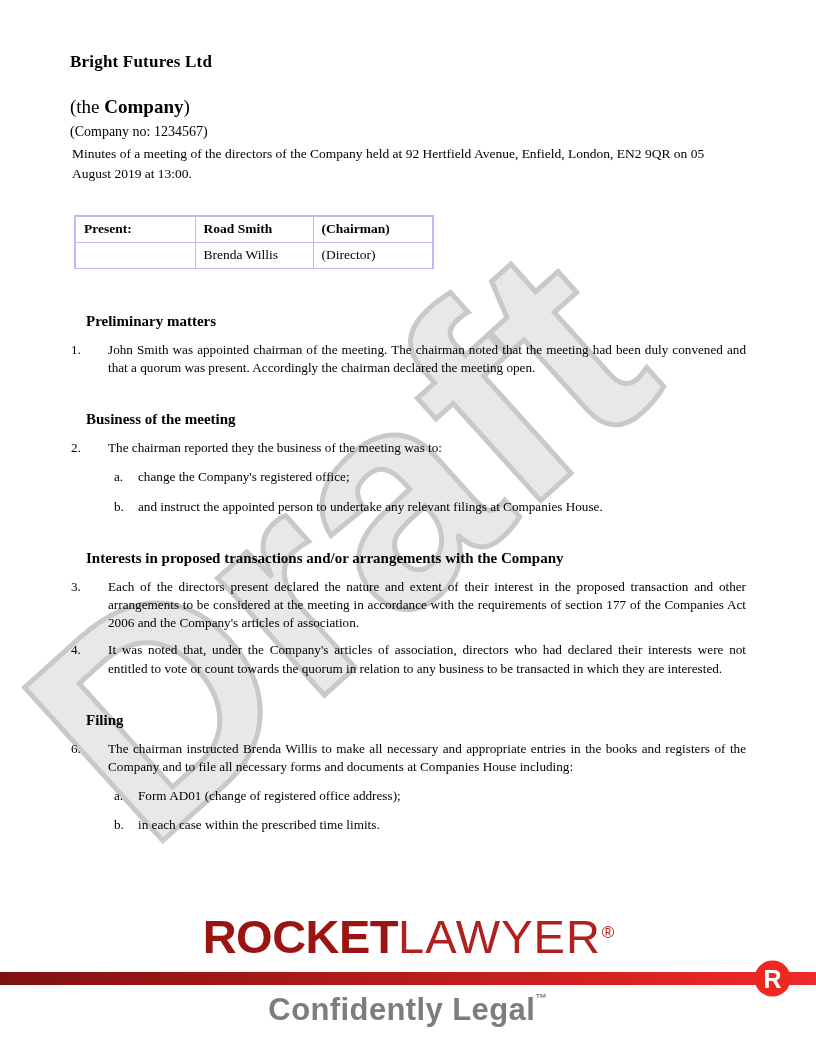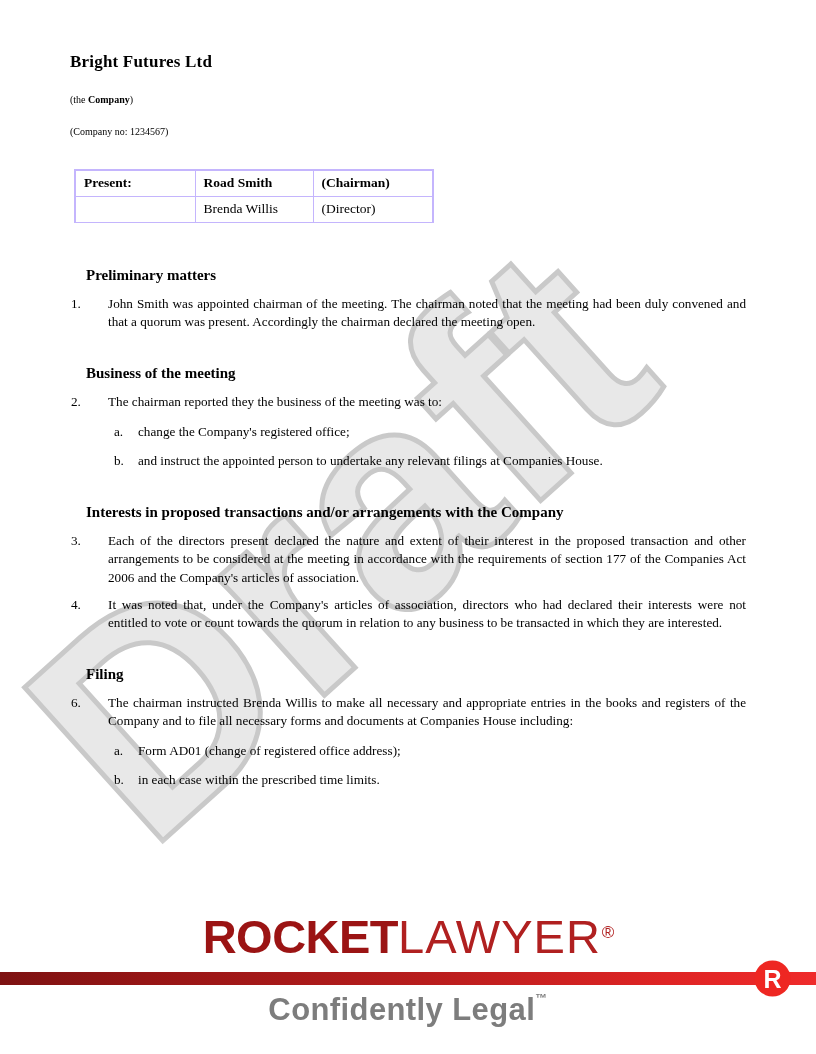--- a/index.html
+++ b/index.html
@@ -55,23 +55,23 @@
 
   
   #doc-header { padding-top: 52px; text-align: left; }
 
   .company-name {
     font-size: 17px;
     font-weight: 700;
     letter-spacing: .2px;
     margin-bottom: 20px;
   }
-  .the-company { font-size: 10px; line-height: 1.55; }
+  .the-company { font-size: 19px; line-height: 1.55; }
   .the-company b { font-weight: 700; }
-  .company-no { font-size: 10px; line-height: 1.55; margin-top: 16px; }
+  .company-no { font-size: 14px; line-height: 1.55; }
   .minutes-line {
     font-size: 13.5px;
     line-height: 1.5;
     margin-top: 1px;
     padding: 0 2px;
   }
 
   
   #present-table-wrap { margin-top: 30px; }
   table.present {
@@ -247,20 +247,21 @@
       <text x="408" y="620" text-anchor="middle" transform="rotate(-42 408 620)">Draft</text>
     </svg>
   </div>
 
   <div id="content">
 
     <div id="doc-header">
       <div class="company-name">Bright Futures Ltd</div>
       <div class="the-company"><span>(the </span><b>Company</b><span>)</span></div>
       <div class="company-no">(Company no: 1234567)</div>
+      <div class="minutes-line">Minutes of a meeting of the directors of the Company held at 92 Hertfield Avenue,  Enfield,   London,  EN2 9QR on 05 August 2019 at 13:00.</div>
     </div>
 
     <div id="present-table-wrap">
       <table class="present">
         <colgroup>
             <col class="a">
             <col class="b">
             <col class="c">
           </colgroup>
         <tbody>

